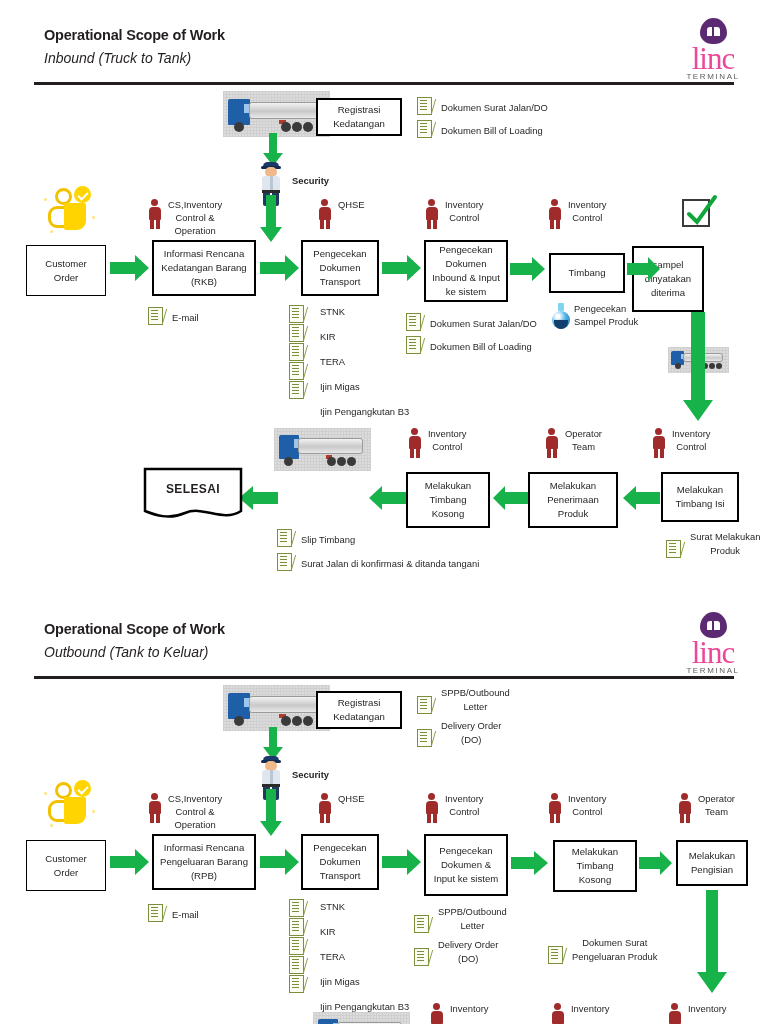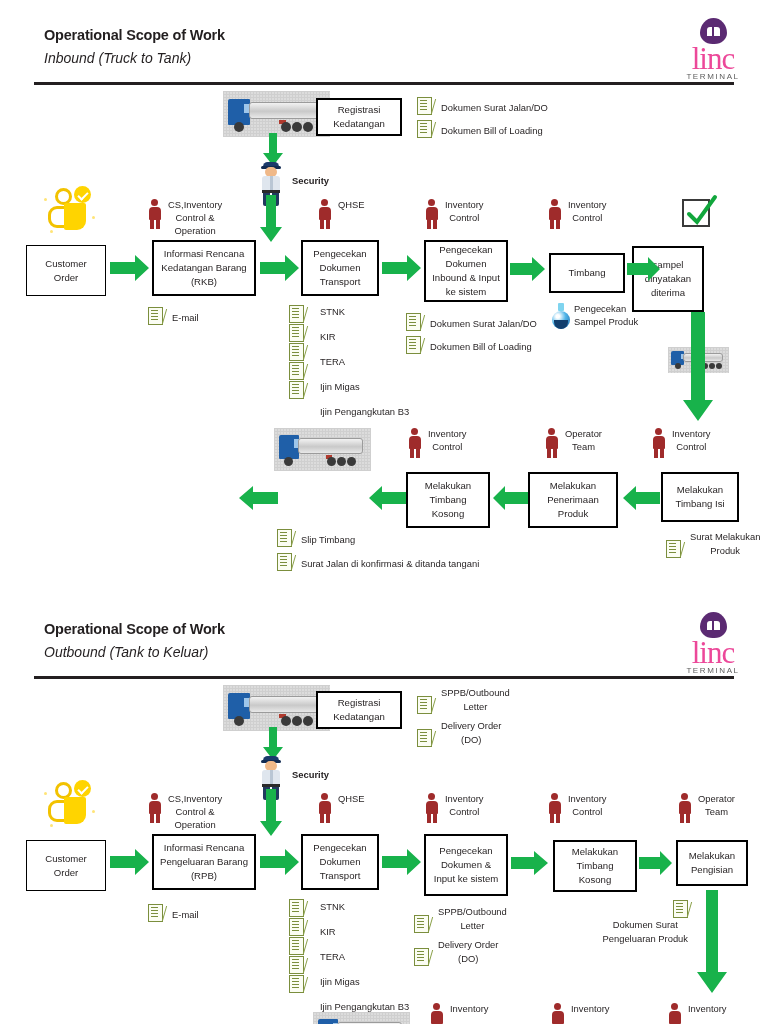--- a/index.html
+++ b/index.html
@@ -411,20 +411,26 @@
     <svg width="38" height="24" viewBox="0 0 38 24">
         <polygon points="38,6 14,6 14,0 1,12 14,24 14,18 38,18" fill="#18b24b"></polygon>
       </svg>
   </div>
   <div class="arr" style="left:238px; top:486px;">
     <svg width="40" height="24" viewBox="0 0 40 24">
         <polygon points="40,6 15,6 15,0 1,12 15,24 15,18 40,18" fill="#18b24b"></polygon>
       </svg>
   </div>
 
+  <div class="doc-shape" style="left:143px; top:467px; width:100px; height:52px;">
+    <svg width="100" height="52" viewBox="0 0 100 52">
+      <path d="M2,2 L98,2 L98,44 C80,56 60,38 42,46 C26,53 12,48 2,44 Z" fill="#ffffff" stroke="#000" stroke-width="2.5"></path>
+    </svg>
+    <div class="lbl">SELESAI</div>
+  </div>
 
   <div class="docitem" style="left:666px; top:530px; width:105px;">
     <div class="docicon"></div>
     <div class="doclabel" style="text-align:center;">Surat Melakukan
 Produk</div>
   </div>
 
   <div class="docitem" style="left:277px; top:529px;">
     <div class="docicon"></div>
     <div class="doclabel">Slip Timbang</div>
@@ -621,21 +627,21 @@
     <div class="docicon"></div>
     <div class="doclabel" style="text-align:center;">SPPB/Outbound
 Letter</div>
   </div>
   <div class="docitem" style="left:414px; top:938px; width:120px;">
     <div class="docicon"></div>
     <div class="doclabel" style="text-align:center;">Delivery Order
 (DO)</div>
   </div>
 
-  <div class="docitem" style="left:548px; top:900px; width:140px;flex-direction:column;">
+  <div class="docitem" style="left:548px; top:936px; width:140px;">
     <div class="docicon"></div>
     <div class="doclabel" style="text-align:center;">Dokumen Surat
 Pengeluaran Produk</div>
   </div>
 
   <div class="arr" style="left:696px; top:890px;">
     <svg width="32" height="104" viewBox="0 0 32 104">
         <polygon points="10,0 22,0 22,82 31,82 16,103 1,82 10,82" fill="#18b24b"></polygon>
       </svg>
   </div>

